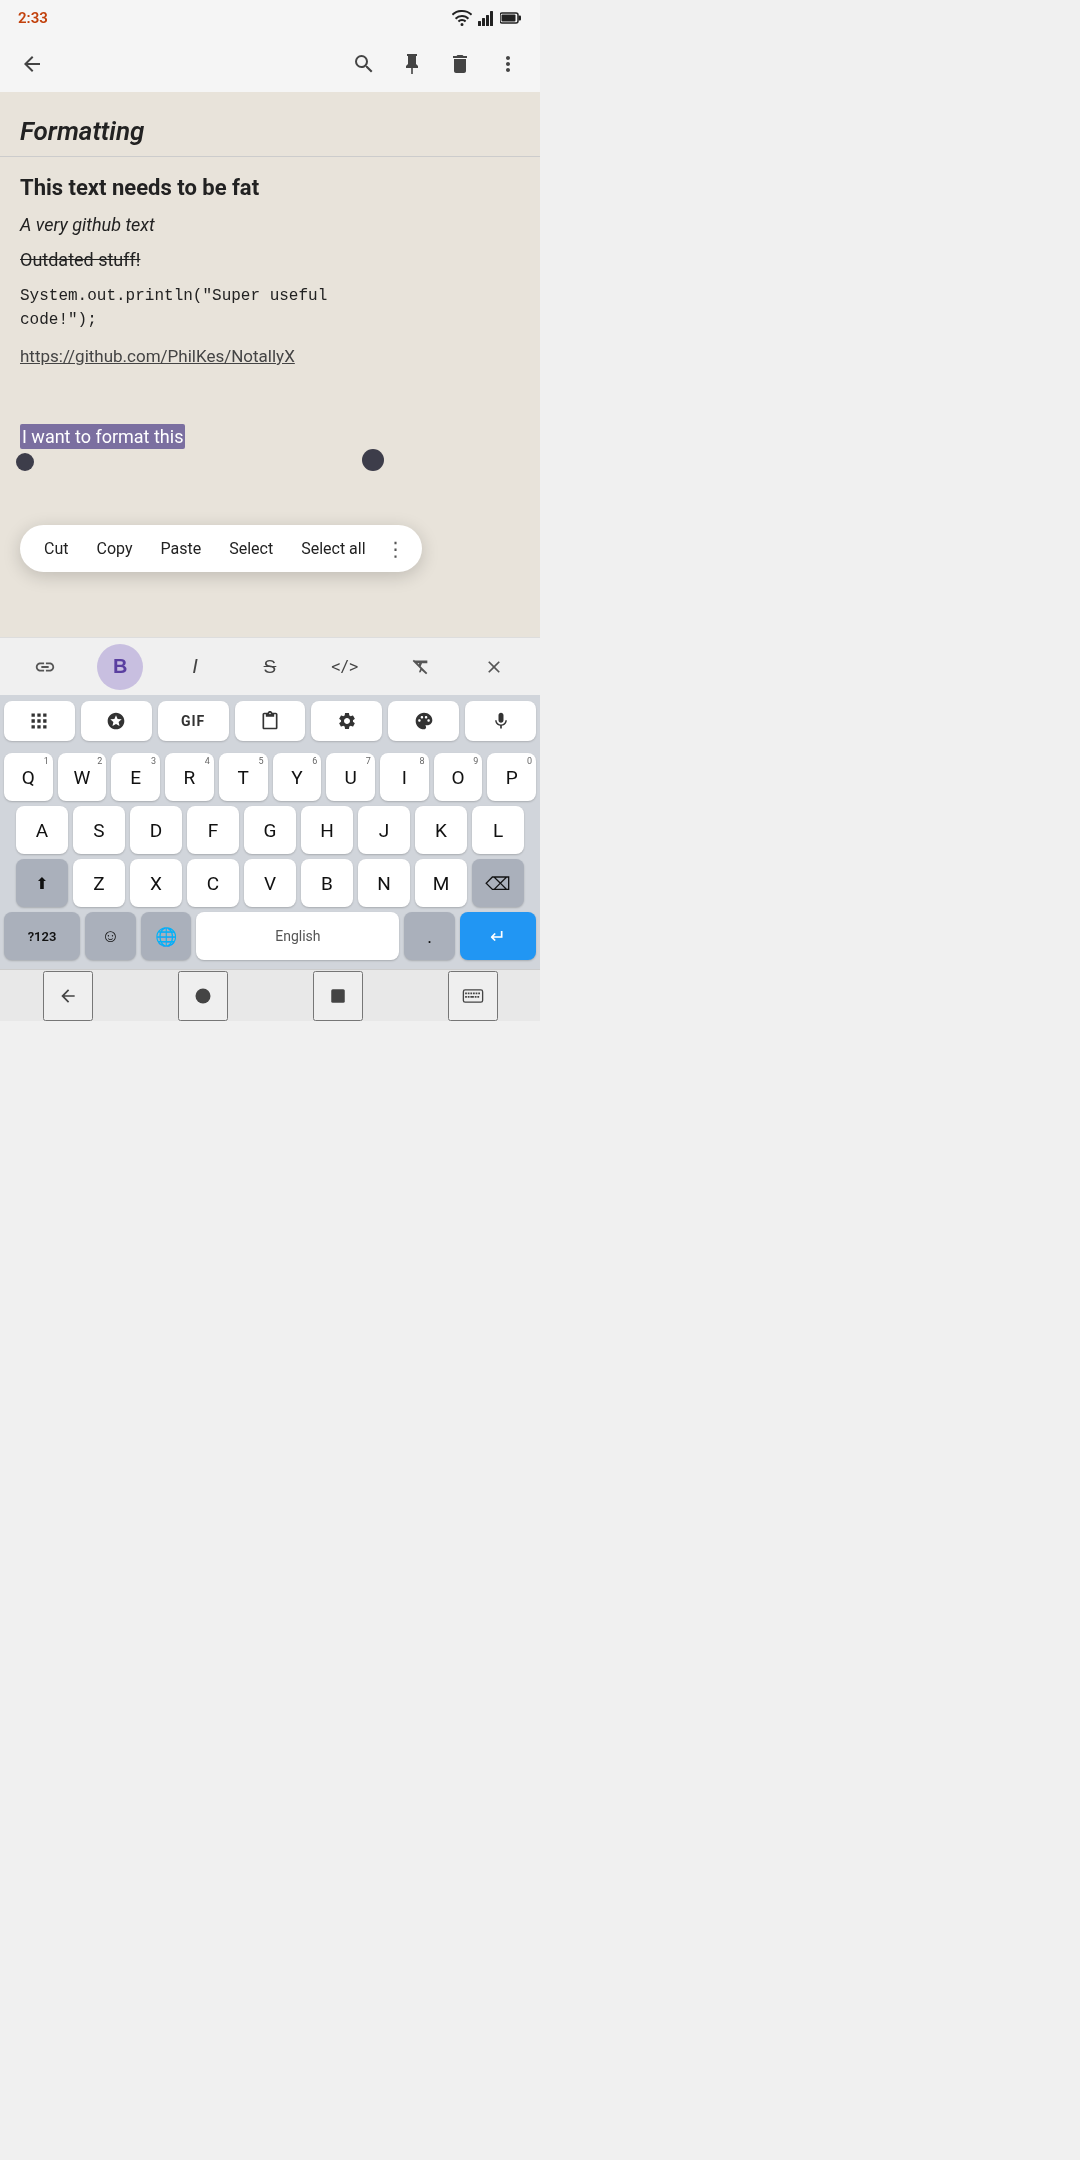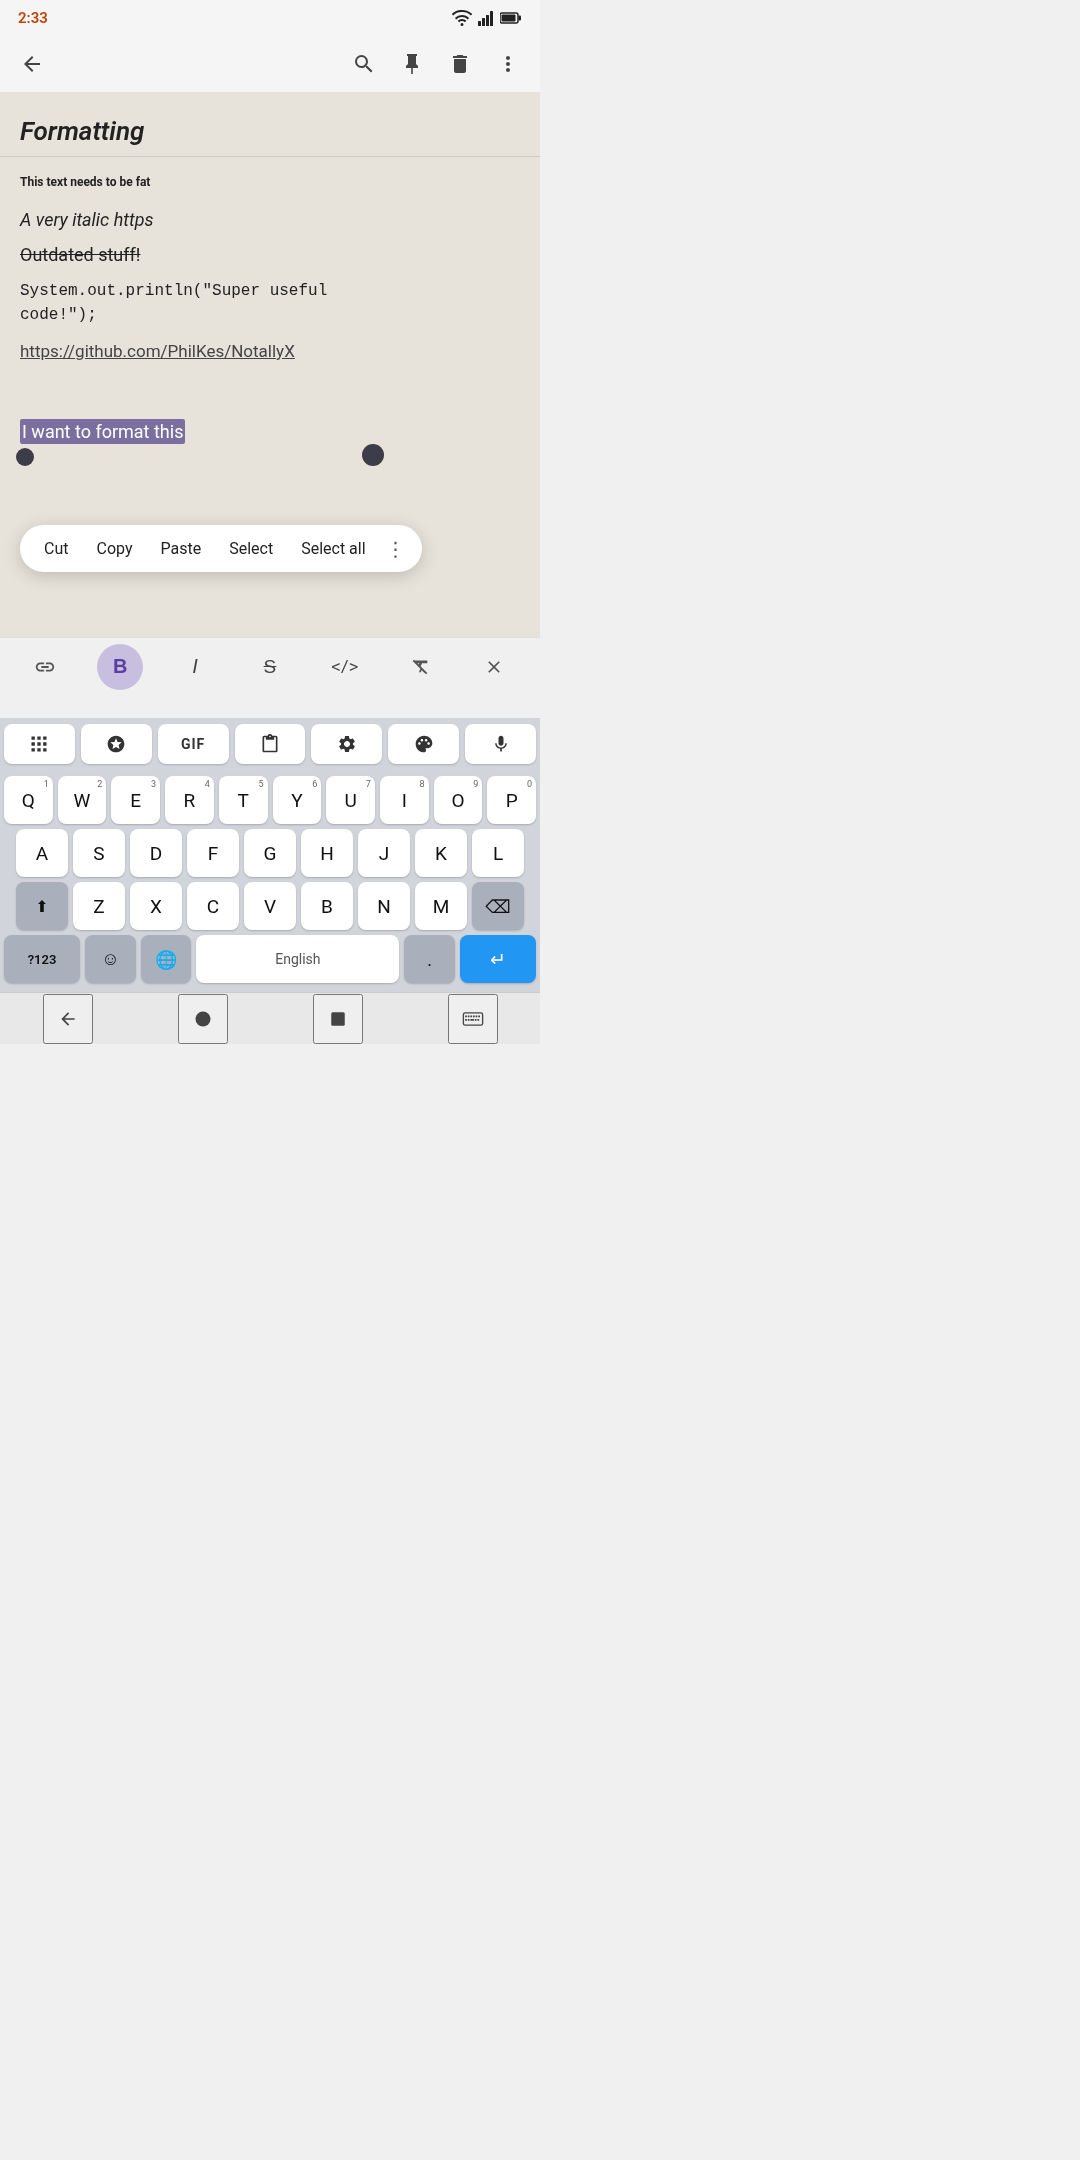--- a/index.html
+++ b/index.html
@@ -73,24 +73,24 @@
     }
 
     
     .note-content {
       background: #e8e3da;
       padding: 18px 20px 0 20px;
       min-height: 480px;
       position: relative;
     }
     .note-bold {
-      font-size: 12px;
+      font-size: 22px;
       font-weight: 700;
       color: #222;
-      margin-bottom: 20px;
+      margin-bottom: 14px;
     }
     .note-italic {
       font-size: 18px;
       font-style: italic;
       color: #222;
       margin-bottom: 14px;
     }
     .note-strikethrough {
       font-size: 18px;
       text-decoration: line-through;
@@ -215,21 +215,20 @@
 
     
     .keyboard-toolbar {
       background: #d1d5db;
       height: 52px;
       display: flex;
       align-items: center;
       justify-content: space-around;
       padding: 0 4px;
       gap: 6px;
-      margin-top: 23px;
     }
     .kb-tool-btn {
       flex: 1;
       height: 40px;
       background: #fff;
       border-radius: 8px;
       display: flex;
       align-items: center;
       justify-content: center;
       font-size: 15px;
@@ -391,21 +390,21 @@
       </svg>
   </button>
 </div>
 
 <div class="note-title-area">
   <div class="note-title">Formatting</div>
 </div>
 
 <div class="note-content">
   <div class="note-bold">This text needs to be fat</div>
-  <div class="note-italic">A very italic https</div>
+  <div class="note-italic">A very github text</div>
   <div class="note-strikethrough">Outdated stuff!</div>
   <div class="note-code">System.out.println("Super useful
 code!");</div>
   <div class="note-link">https://github.com/PhilKes/NotallyX</div>
 
   <div class="context-menu">
     <button class="context-menu-item">Cut</button>
     <button class="context-menu-item">Copy</button>
     <button class="context-menu-item">Paste</button>
     <button class="context-menu-item">Select</button>

